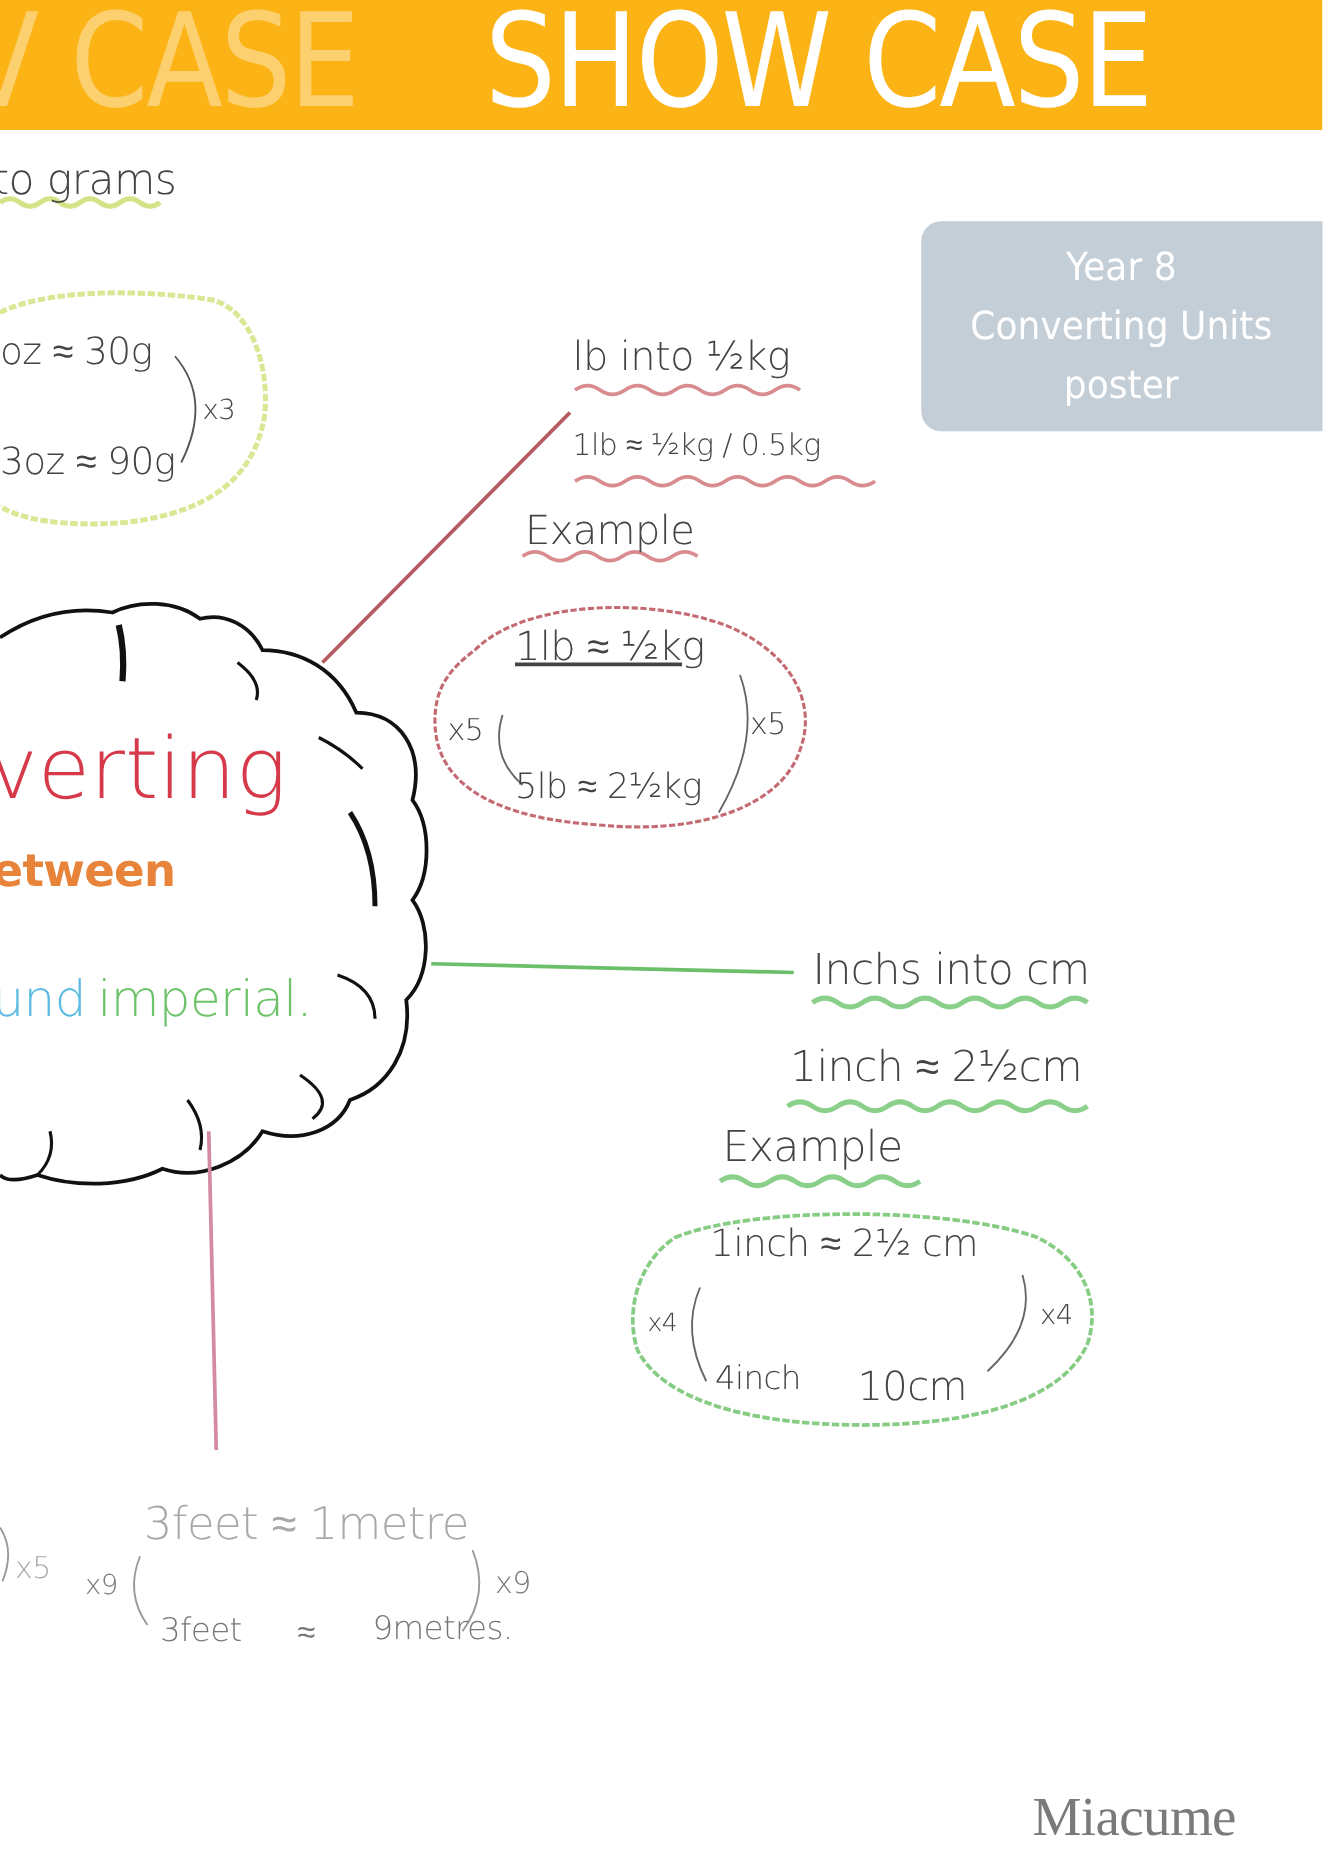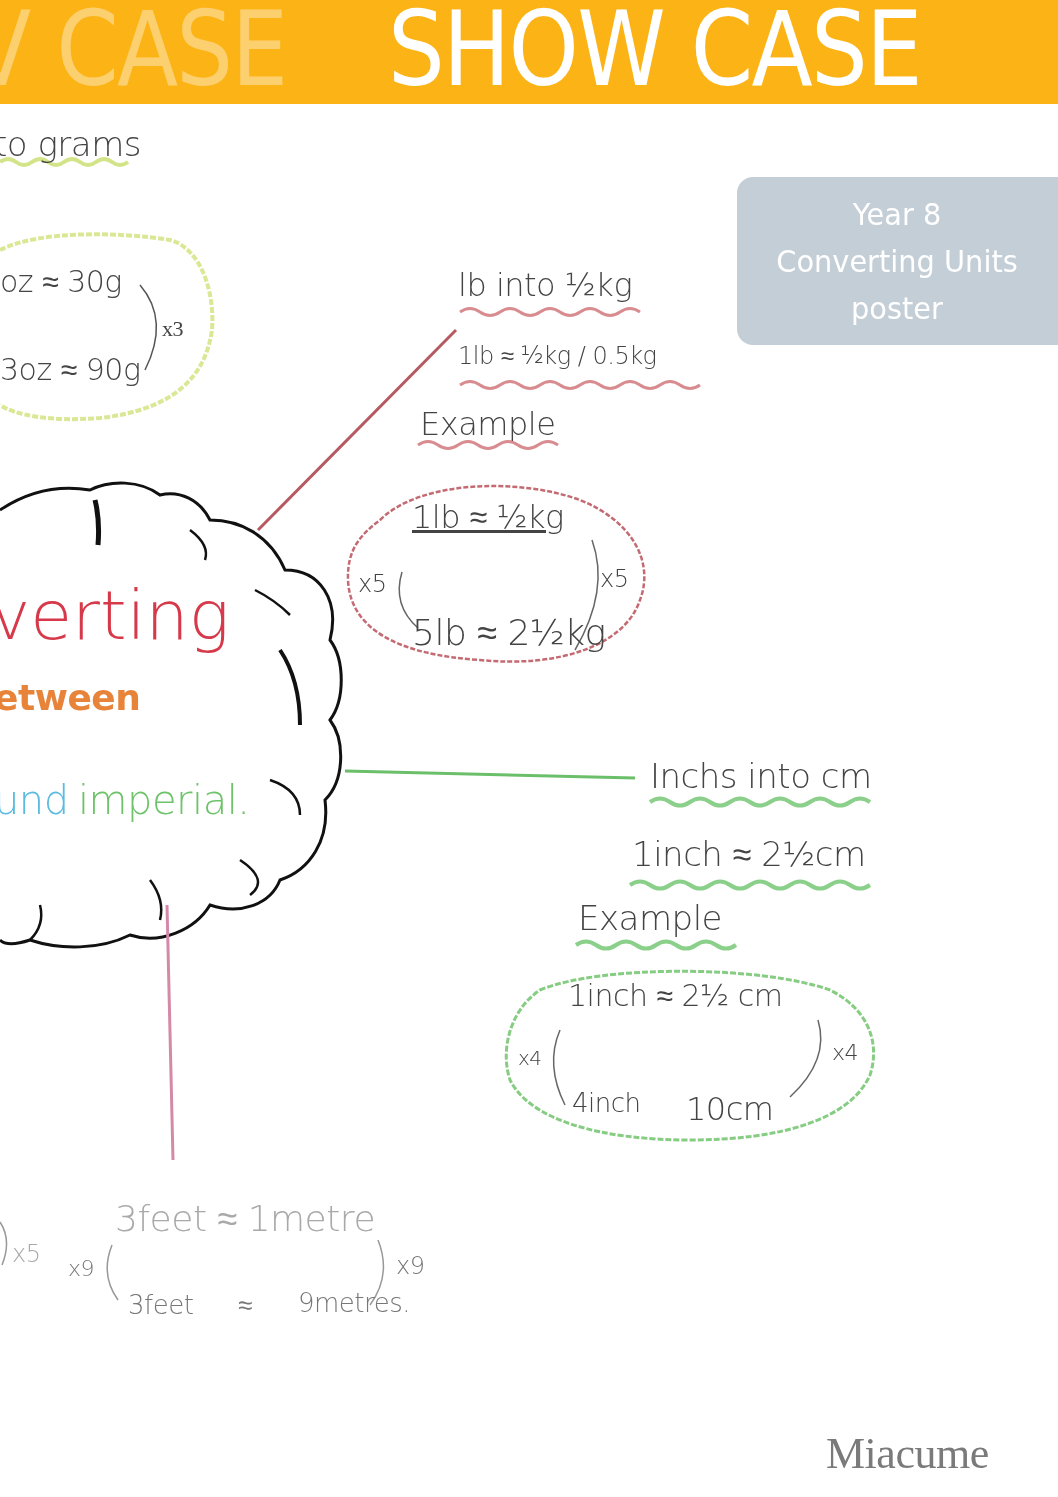--- a/index.html
+++ b/index.html
@@ -105,27 +105,27 @@
 
   <line x1="167" y1="905" x2="173" y2="1160" stroke="#d48aa6" stroke-width="3"></line>
   <path d="M0 1222 Q12 1240 2 1265" fill="none" stroke="#999" stroke-width="1.5"></path>
   <path d="M112 1245 Q100 1275 118 1300" fill="none" stroke="#999" stroke-width="1.5"></path>
   <path d="M378 1240 Q392 1275 370 1305" fill="none" stroke="#999" stroke-width="1.5"></path>
 </svg>
 
 <span class="hw" style="left:-6px; top:124px; font-size:34px;">to grams</span>
 <span class="hw" style="left:0px; top:264px; font-size:30px;">oz ≈ 30g</span>
 <span class="hw" style="left:0px; top:352px; font-size:30px;">3oz ≈ 90g</span>
-<span class="hw" style="left:162px; top:316px; font-size:22px;font-family:Liberation Serif, serif;">x3</span>
+<span class="hw" style="left:162px; top:316px; font-size:22px;">x3</span>
 
 <span class="hw" style="left:458px; top:266px; font-size:32px;">lb into ½kg</span>
 <span class="hw" style="left:458px; top:342px; font-size:24px;">1lb ≈ ½kg / 0.5kg</span>
 <span class="hw" style="left:420px; top:405px; font-size:32px;">Example</span>
 <span class="hw" style="left:412px; top:498px; font-size:32px;text-decoration:underline;">1lb ≈ ½kg</span>
-<span class="hw" style="left:412px; top:612px; font-size:36px;">5lb ≈ 2½kg</span>
+<span class="hw" style="left:412px; top:612px; font-size:28px;">5lb ≈ 2½kg</span>
 <span class="hw" style="left:358px; top:570px; font-size:24px;">x5</span>
 <span class="hw" style="left:600px; top:565px; font-size:24px;">x5</span>
 
 <span class="hw title-red" style="left:-10px; top:576px;">verting</span>
 <span class="hw title-orange" style="left:-6px; top:677px;">etween</span>
 <span class="hw title-blue" style="left:-6px; top:777px;">und</span>
 <span class="hw title-green" style="left:78px; top:777px;">imperial.</span>
 
 <span class="hw" style="left:650px; top:756px; font-size:34px;">Inchs into cm</span>
 <span class="hw" style="left:632px; top:834px; font-size:34px;">1inch ≈ 2½cm</span>

